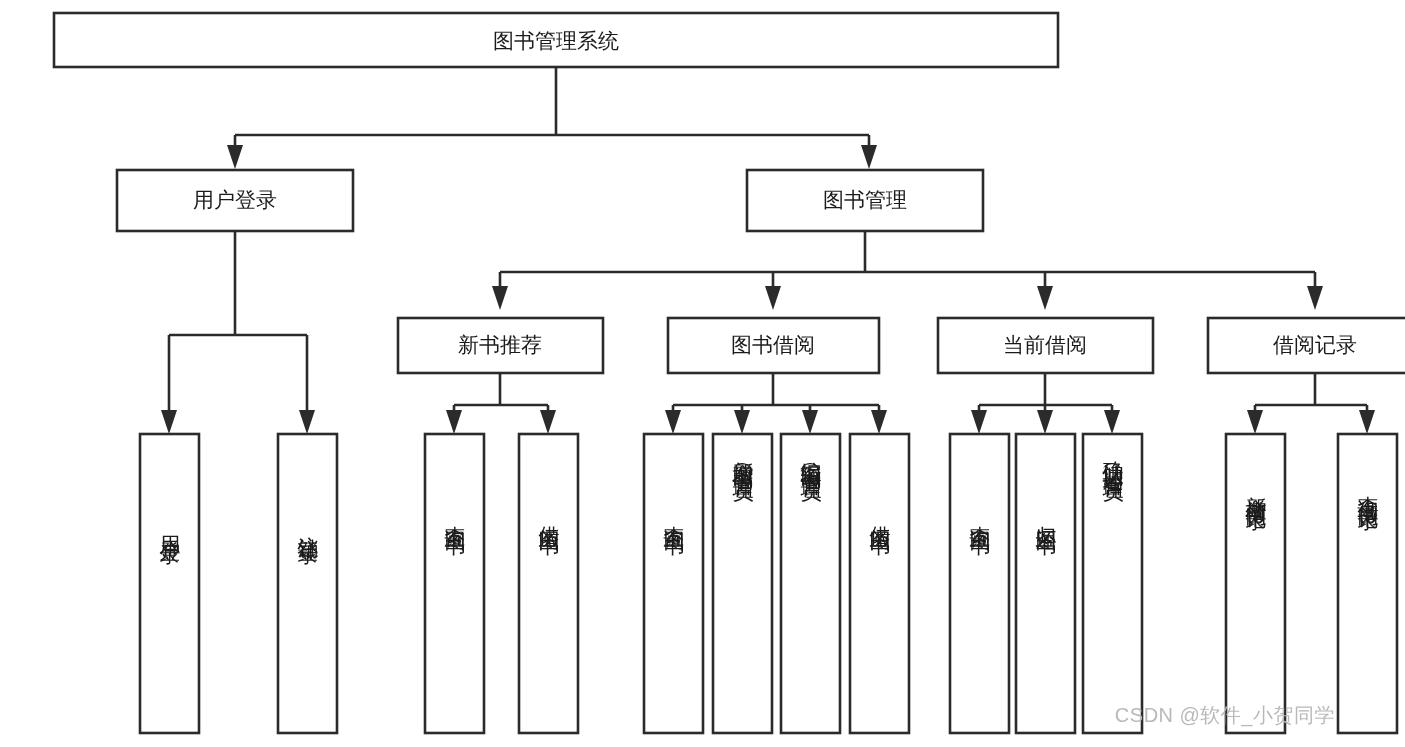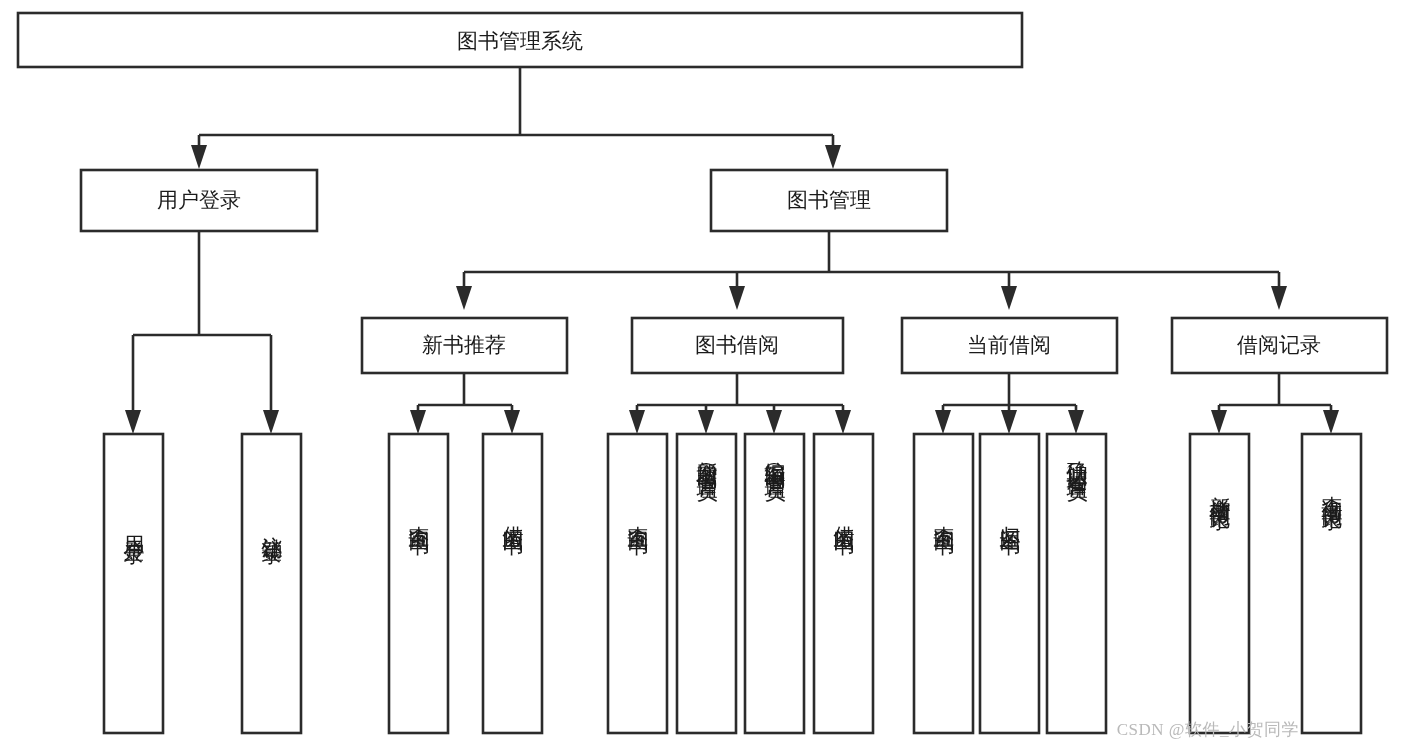--- a/index.html
+++ b/index.html
@@ -11,20 +11,21 @@
     width: 1405px;
     height: 747px;
     font-family: "DejaVu Sans", "Liberation Sans", sans-serif;
     overflow: hidden;
   }
   #diagram-root {
     position: relative;
     width: 1309px;
     height: 747px;
     background: #ffffff;
+    margin-left: 36px;
   }
   svg.diagram-canvas {
     position: absolute;
     left: 0;
     top: 0;
     width: 1405px;
     height: 747px;
   }
   .node-box {
     fill: #ffffff;
@@ -61,23 +62,23 @@
     font-family: "DejaVu Sans", "Liberation Sans", sans-serif;
     font-size: 21px;
     line-height: 1.0;
     letter-spacing: 3px;
     color: #1b1b1b;
     white-space: nowrap;
   }
   .watermark {
     position: absolute;
     right: 10px;
-    bottom: 6px;
-    font-family: Liberation Serif, serif;
-    font-size: 17px;
+    bottom: 18px;
+    font-family: Liberation Sans, sans-serif;
+    font-size: 20px;
     color: #b9b9b9;
     white-space: nowrap;
     letter-spacing: 0.5px;
   }
 </style>
 </head>
 <body>
 
 <div id="diagram-root">
 

